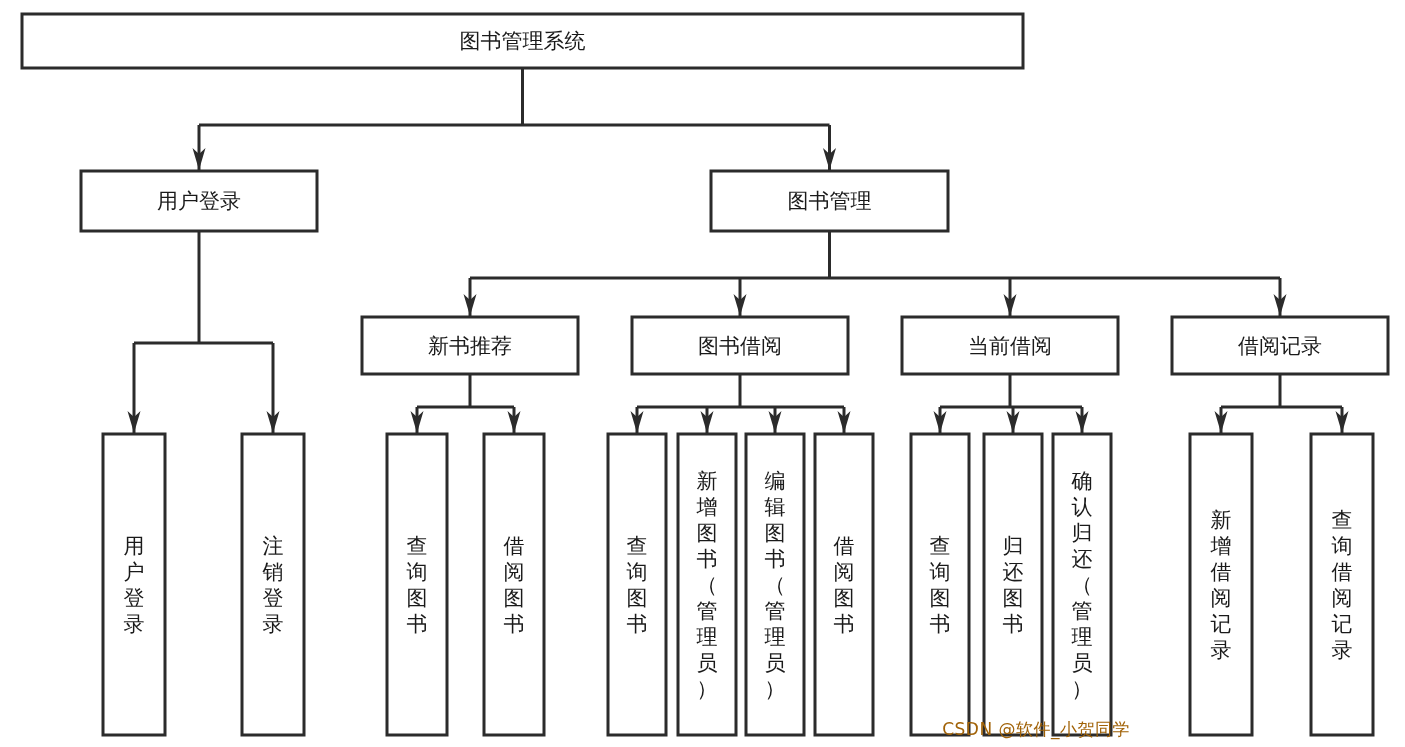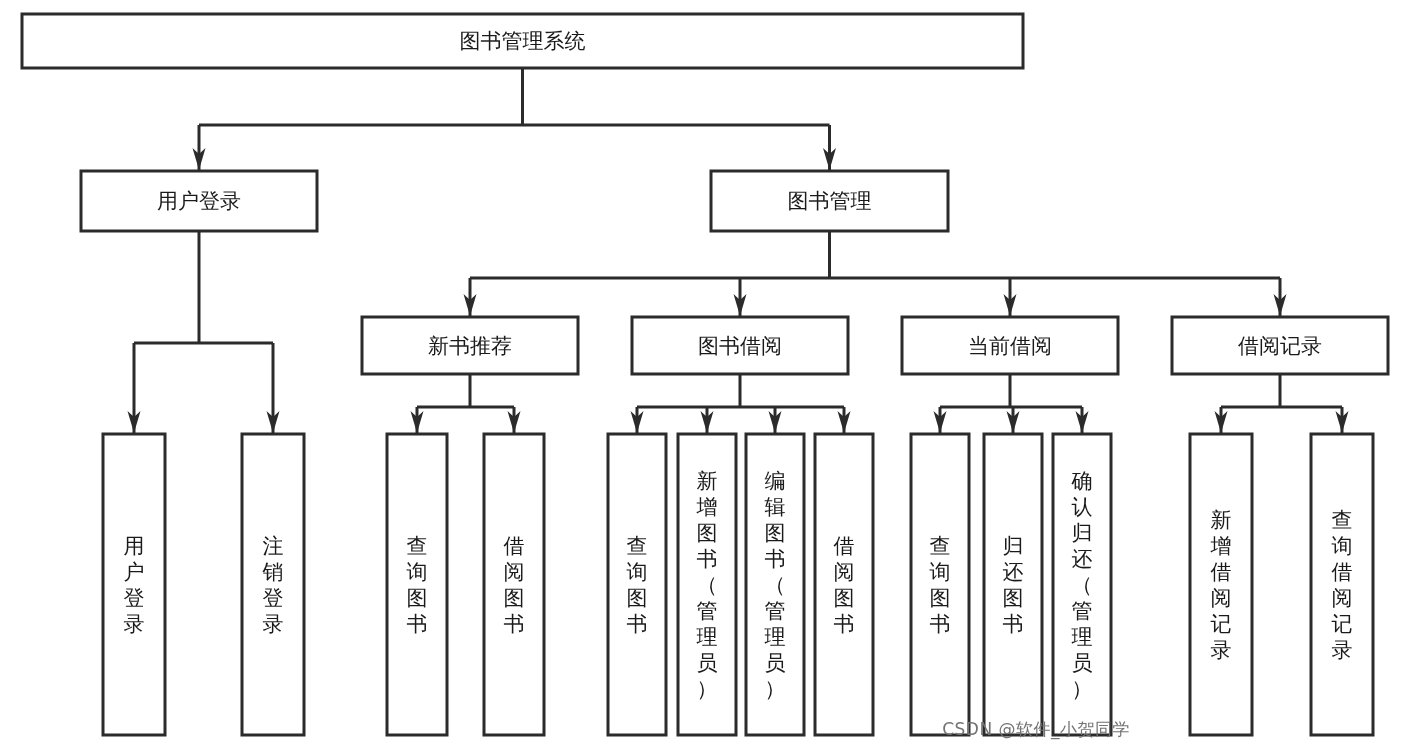--- a/index.html
+++ b/index.html
@@ -55,21 +55,21 @@
     font-size: 21px;
     fill: #1a1a1a;
     text-anchor: middle;
   }
   .watermark {
     position: absolute;
     right: 10px;
     bottom: 6px;
     font-family: "DejaVu Sans", "Liberation Sans", sans-serif;
     font-size: 17px;
-    color: #737373;
+    color: #a16207;
     white-space: nowrap;
     letter-spacing: 0.5px;
     user-select: none;
   }
 </style>
 </head>
 <body>
 
 <div id="diagram-root">
   <svg id="tree-svg" viewBox="0 0 1405 747" xmlns="http://www.w3.org/2000/svg">

